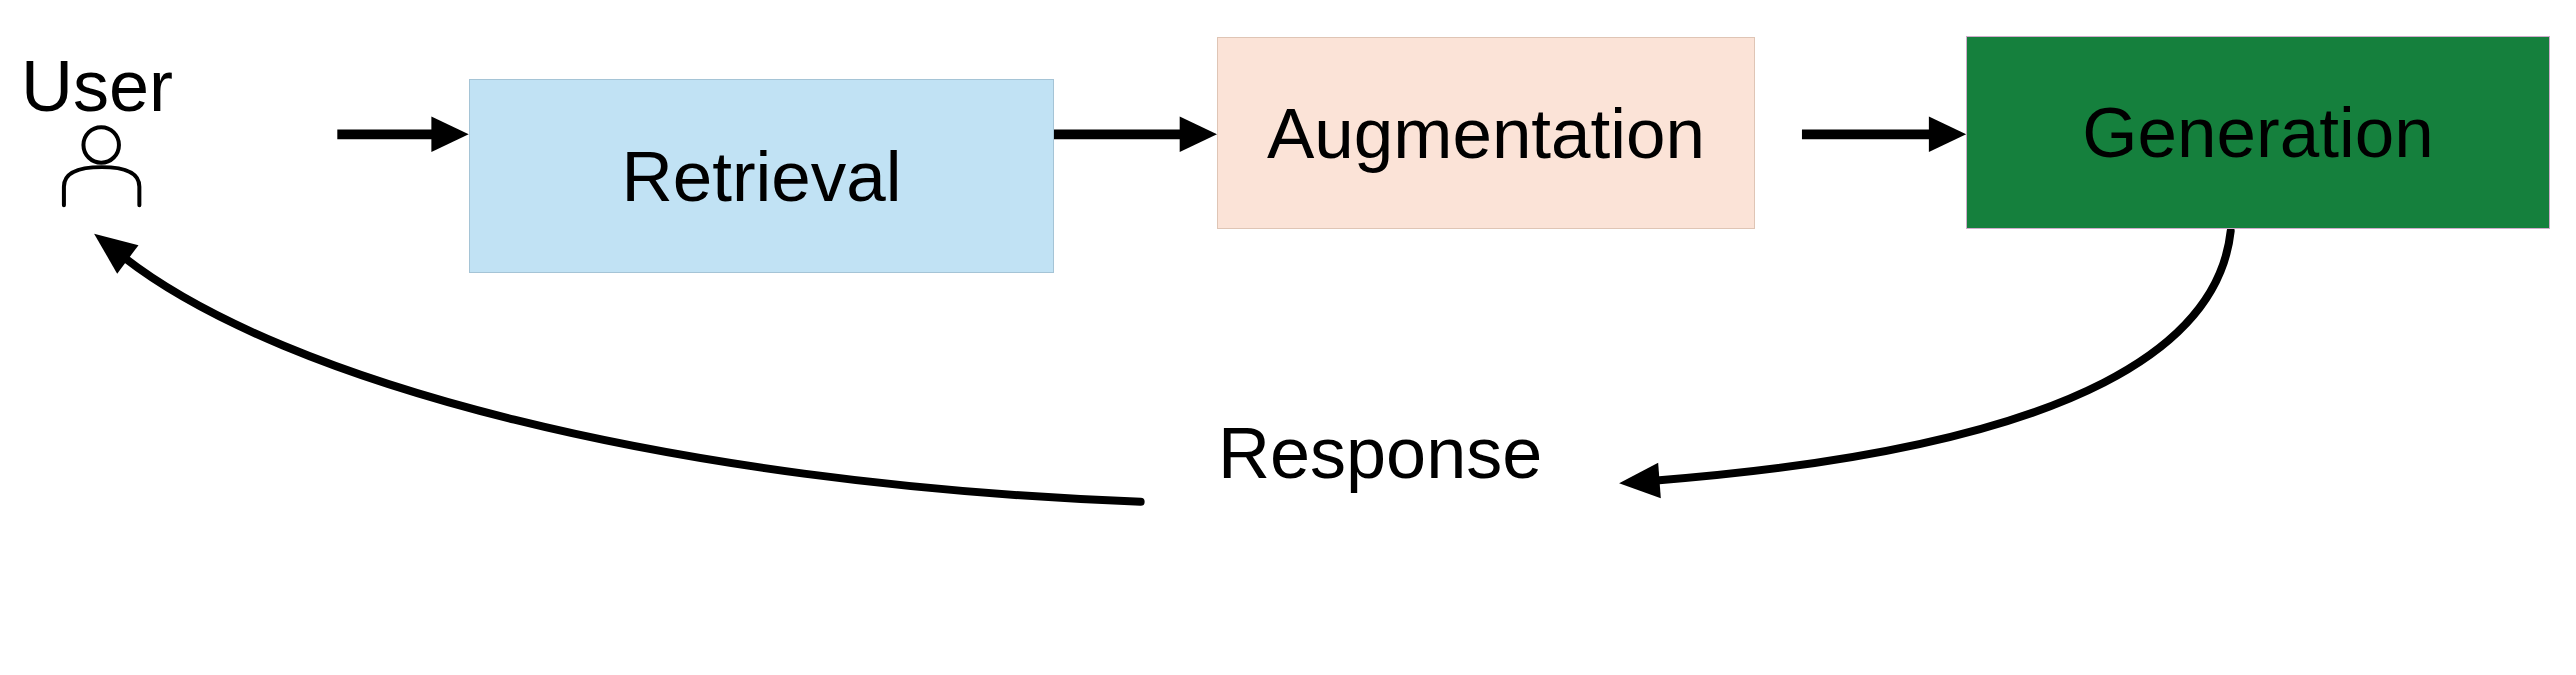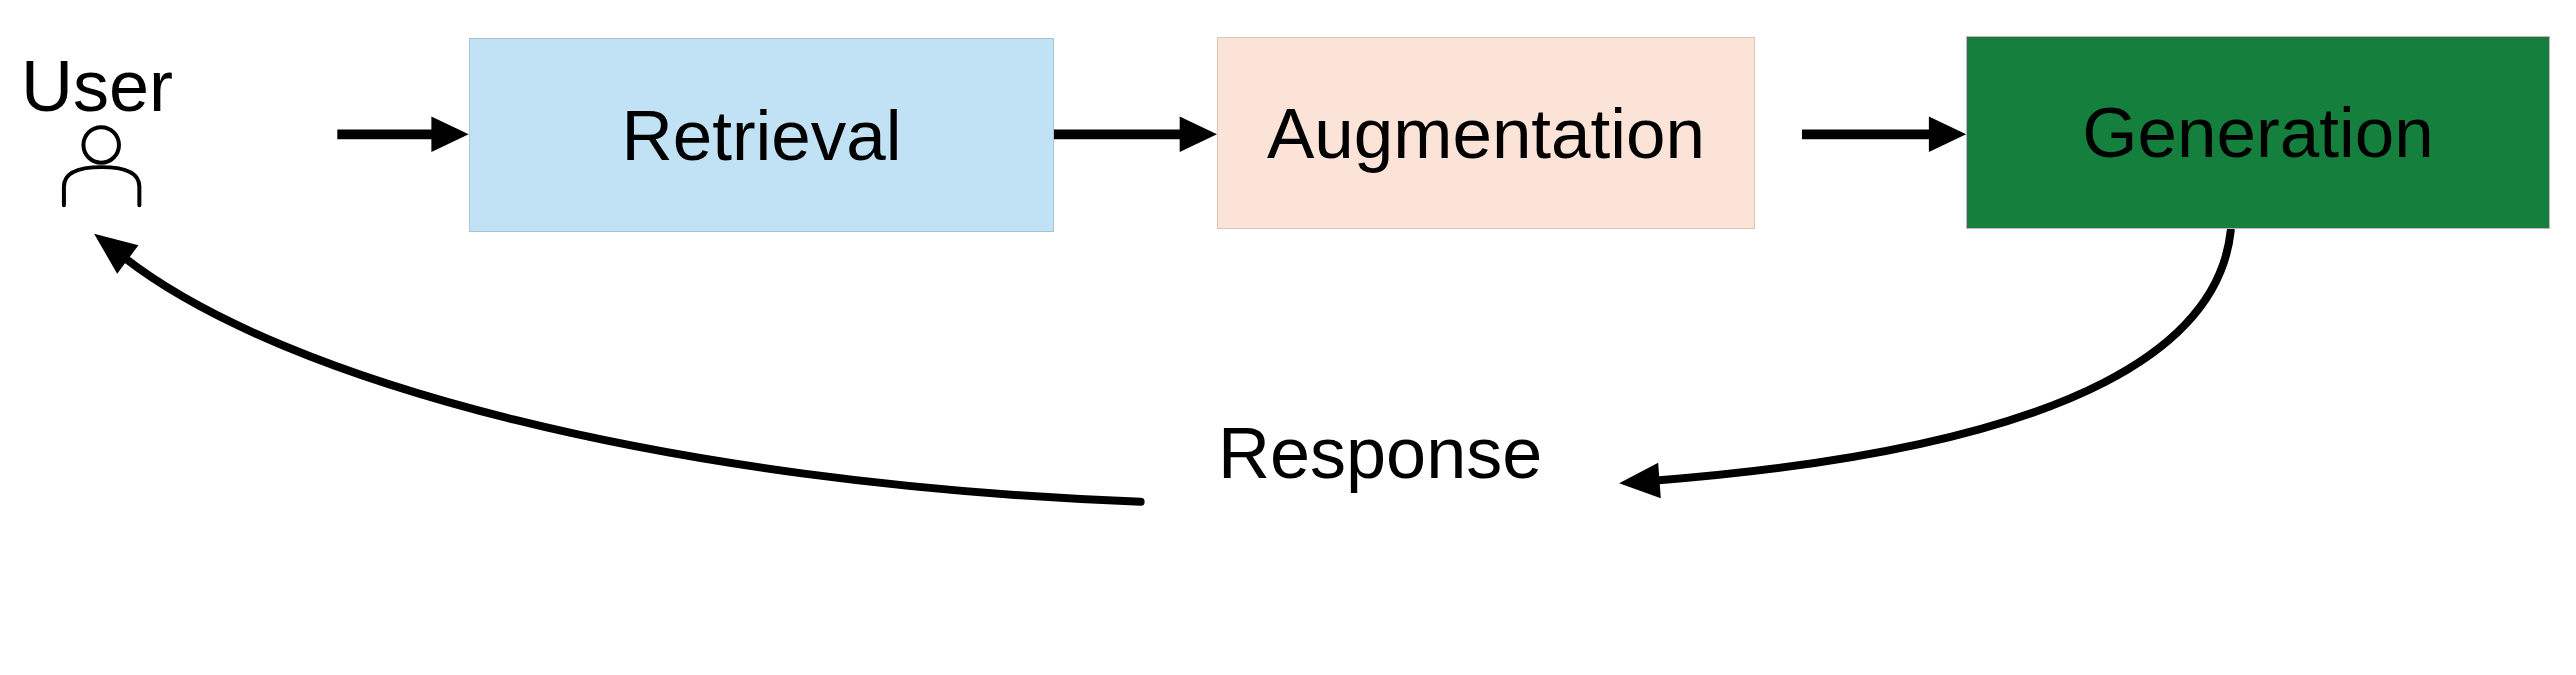--- a/index.html
+++ b/index.html
@@ -89,21 +89,21 @@
     </g>
 
     <g>
       <path d="M1285,565 C750,545 320,430 140,290" fill="none" stroke-width="9" stroke-linecap="round" stroke="#000000"></path>
       <polygon points="106,263 156,276 132,308" fill="#000000"></polygon>
     </g>
   </svg>
 
   <div class="float-label user-label">User</div>
 
-  <div class="box box-retrieval" style="background: rgb(193, 226, 244);">
+  <div class="box box-retrieval" style="background: rgb(193, 226, 244); margin-top: 41px;">
     <span>Retrieval</span>
   </div>
 
   <div class="box box-augmentation" style="background: rgb(251, 227, 215);">
     <span>Augmentation</span>
   </div>
 
   <div class="box box-generation" style="background: #15803d;">
     <span>Generation</span>
   </div>

